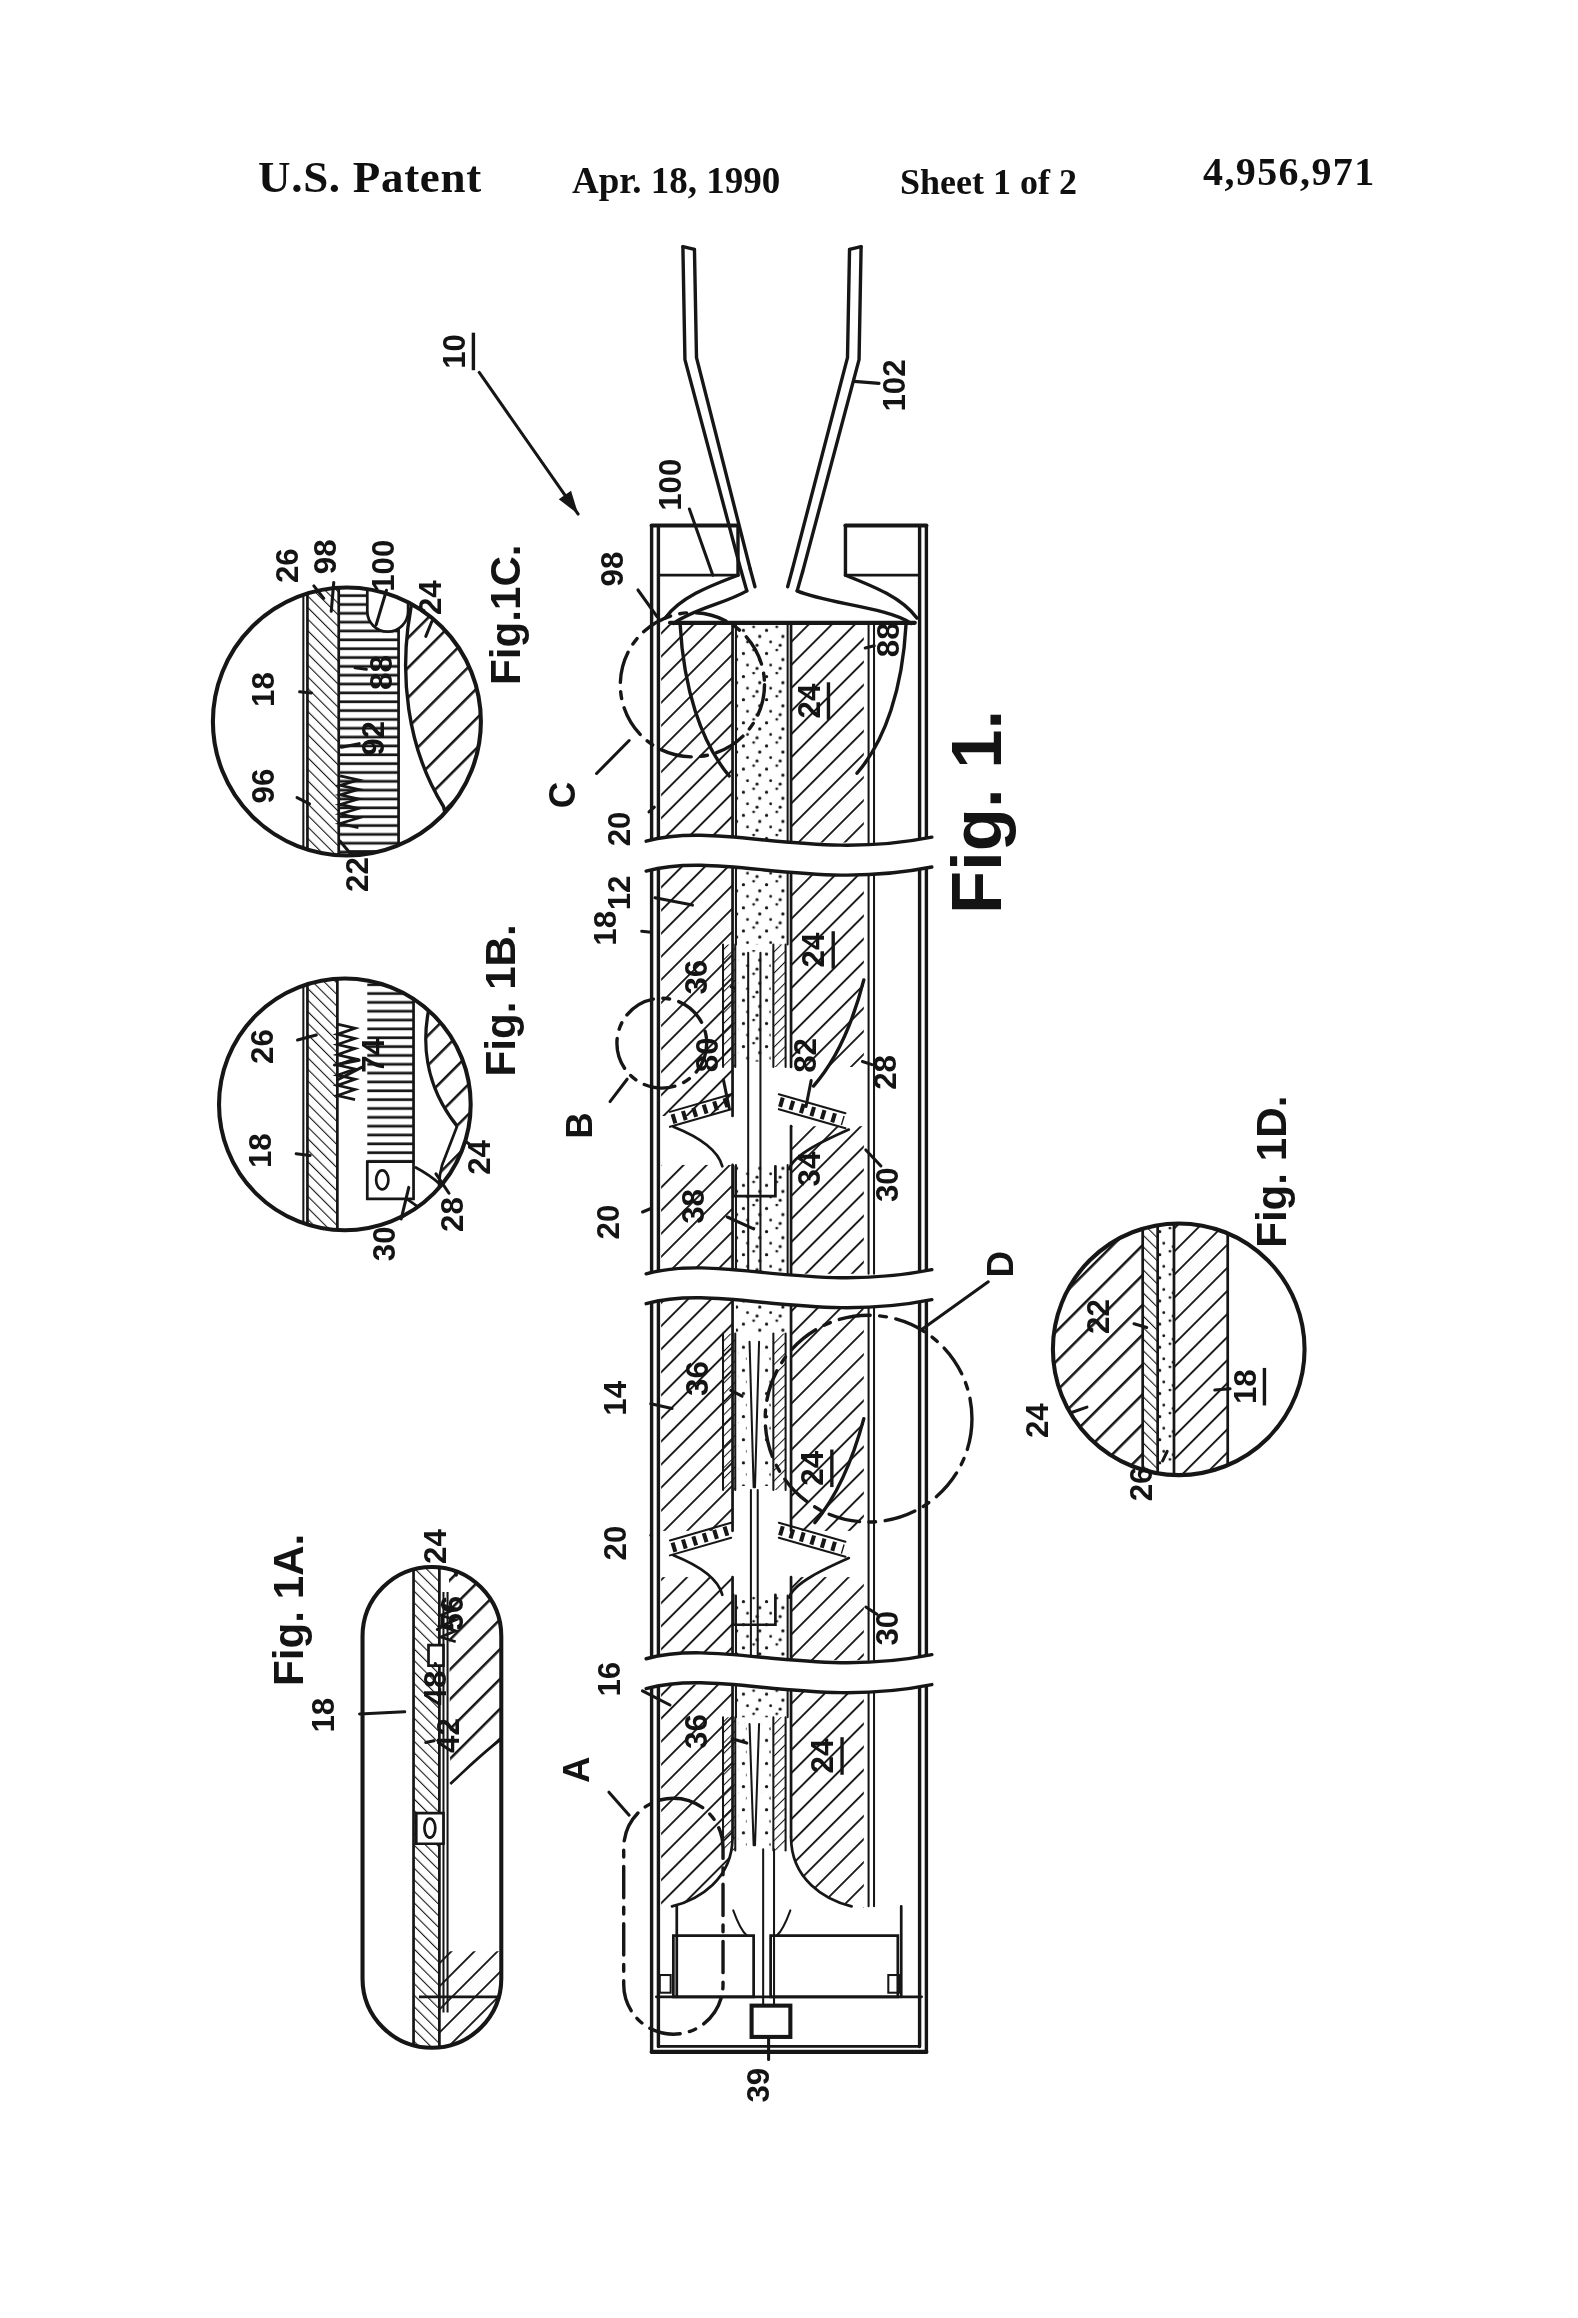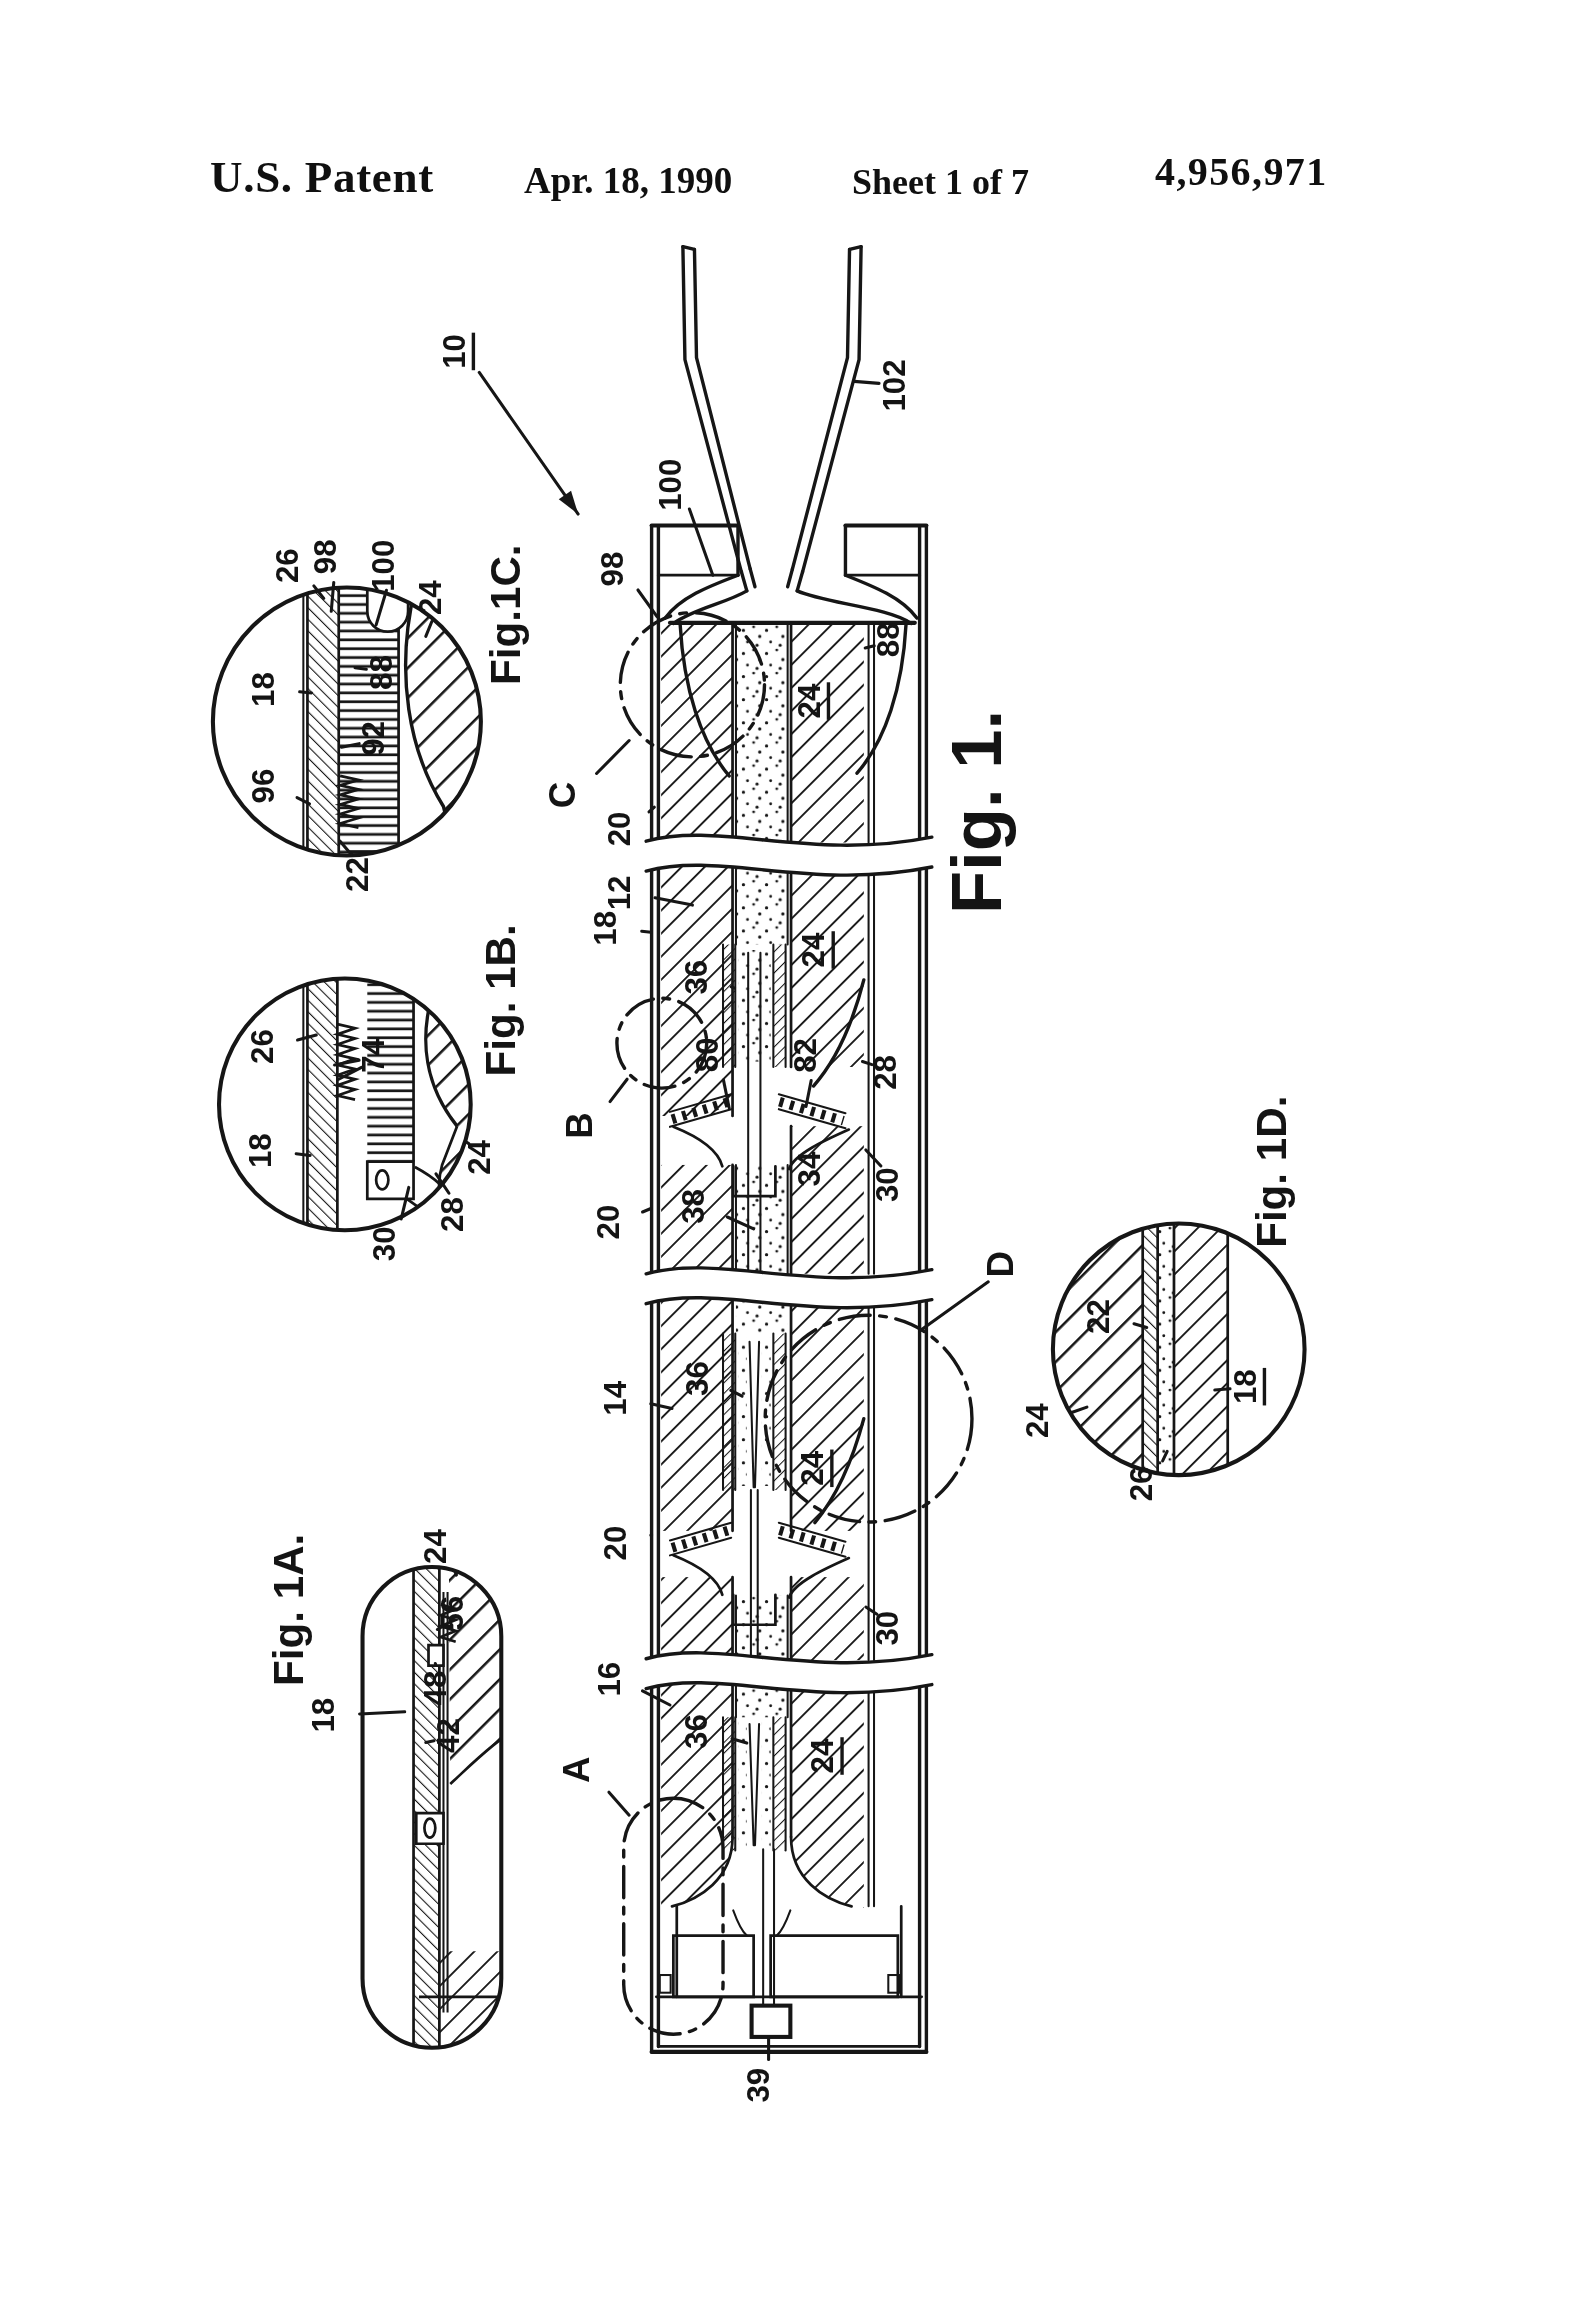--- a/index.html
+++ b/index.html
@@ -1,32 +1,32 @@
 <!DOCTYPE html>
 <html style="font-size:11px"><head>
 <meta charset="utf-8">
 <style>
   html,body{margin:0;padding:0;background:#e8e8e8;}
   .page{position:relative;width:1578px;height:2319px;background:#ffffff;overflow:hidden;
         font-family:"Liberation Serif",serif;}
-  .hdr{position:absolute;color:#101010;font-weight:bold;white-space:nowrap;}
+  .hdr{position:absolute;color:#101010;font-weight:bold;white-space:nowrap;margin-left:48px;}
   #h-title{left:210px;top:151px;font-size:45px;letter-spacing:0.7px;}
   #h-date{left:524px;top:159px;font-size:37px;}
   #h-sheet{left:852px;top:161px;font-size:36px;}
   #h-num{left:1155px;top:148px;font-size:40px;letter-spacing:1.4px;}
   svg{position:absolute;left:0;top:0;}
   svg text{font-family:"Liberation Sans",sans-serif;font-weight:bold;fill:#141414;}
 </style>
 </head>
 <body>
 
 <div class="page">
   <div class="hdr" id="h-title">U.S. Patent</div>
   <div class="hdr" id="h-date">Apr. 18, 1990</div>
-  <div class="hdr" id="h-sheet">Sheet 1 of 7</div>
+  <div class="hdr" id="h-sheet">Sheet 1 of 2</div>
   <div class="hdr" id="h-num">4,956,971</div>
 
   <svg id="drawing" width="1578" height="2319" viewBox="0 0 2320 3408">
     <defs>
       <pattern id="hatchMain" width="24" height="24" patternUnits="userSpaceOnUse" patternTransform="rotate(45)">
         <line x1="0" y1="0" x2="0" y2="24" stroke="#161616" stroke-width="5.5"></line>
       </pattern>
       <pattern id="hatchCoarse" width="31" height="31" patternUnits="userSpaceOnUse" patternTransform="rotate(45)">
         <line x1="0" y1="0" x2="0" y2="31" stroke="#161616" stroke-width="7.5"></line>
       </pattern>

